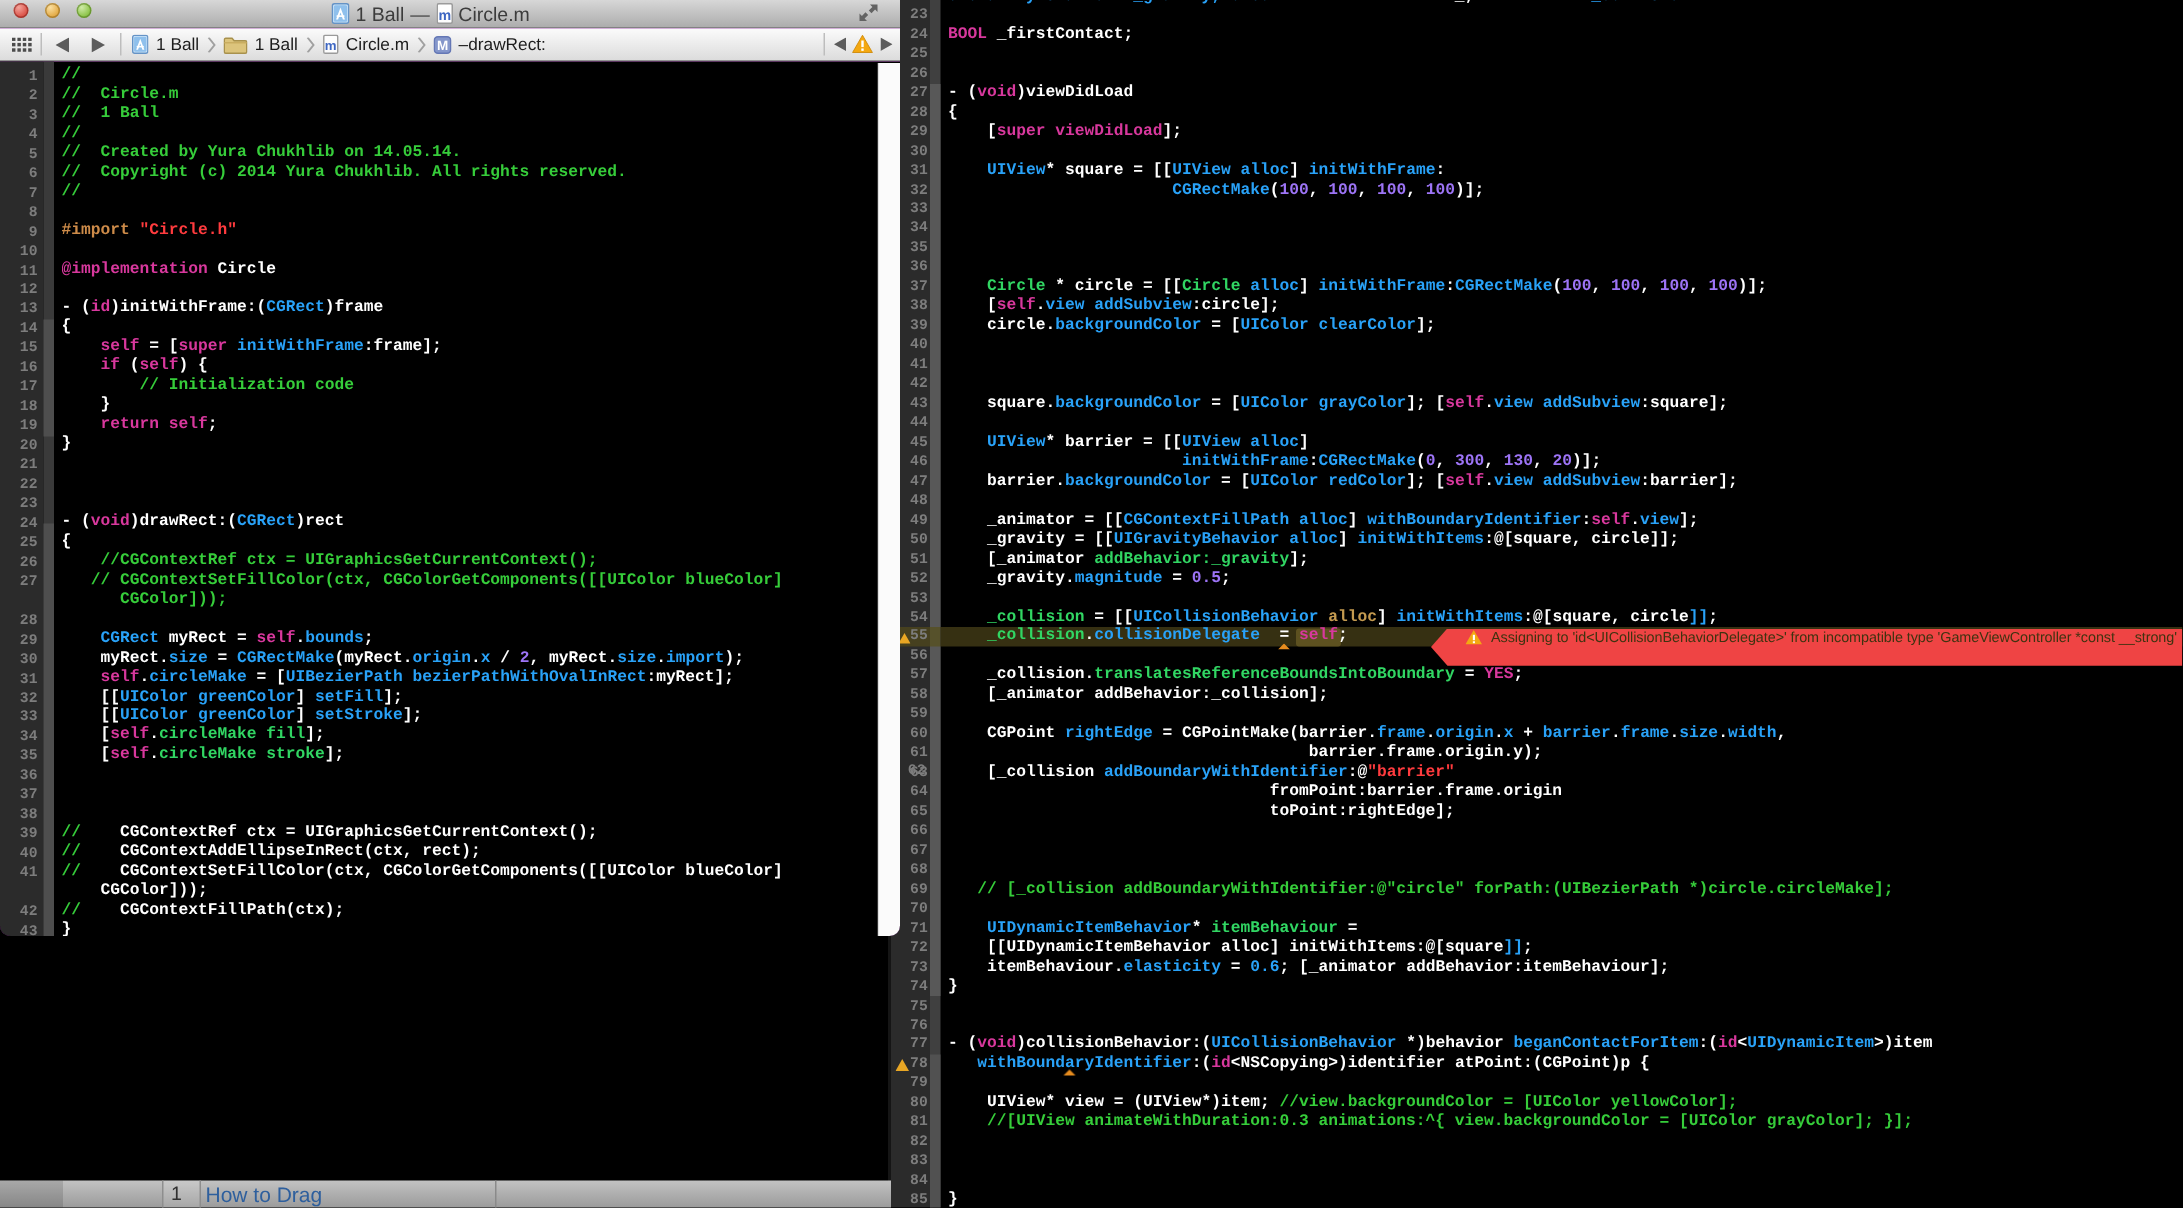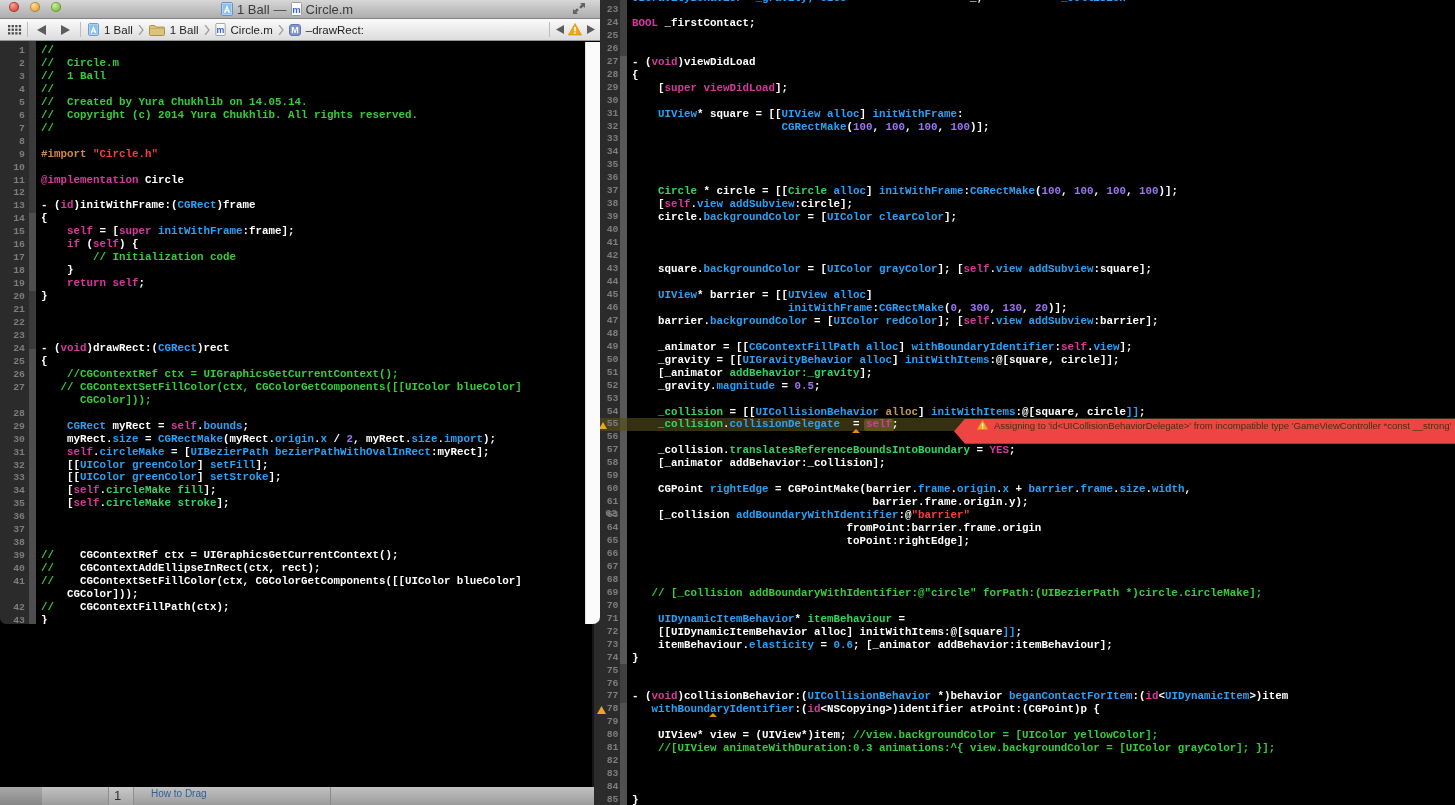--- a/index.html
+++ b/index.html
@@ -177,21 +177,21 @@
       </svg>
      <div class="abs" style="left:40px;top:1.3px;font-size:9.6px;color:#3f3310;white-space:nowrap;letter-spacing:-0.05px">Assigning to 'id&lt;UICollisionBehaviorDelegate&gt;' from incompatible type 'GameViewController *const __strong'</div>
   </div>
 </div>
 
 <div class="abs" style="left:0;top:787px;width:594px;height:18px;background:linear-gradient(#c2c2c2,#9b9b9b)">
   <div class="abs" style="left:0;top:0;width:42px;height:18px;background:rgba(0,0,0,0.13)"></div>
   <div class="abs" style="left:108px;top:0;width:24px;height:18px;background:rgba(255,255,255,0.12);border-left:1px solid #8e8e8e;border-right:1px solid #8e8e8e"></div>
   <div class="abs" style="left:330px;top:0;width:1px;height:18px;background:#8a8a8a"></div>
   <div class="abs" style="left:114px;top:1px;font-size:13px;color:#303030">1</div>
-  <div class="abs" style="left:151px;top:1px;font-size:10px;color:#2e5f9d">How to Drag</div>
+  <div class="abs" style="left:137px;top:1px;font-size:14px;color:#2e5f9d">How to Drag</div>
 </div>
 
 <div class="abs" style="left:0;top:0;width:600px;height:624px;border-radius:0 0 7px 7px;overflow:hidden;background:#d946ef">
 
   <div class="abs" style="left:0;top:0;width:600px;height:18px;background:linear-gradient(#d7d7d7,#adadad);border-bottom:1px solid #828282">
     <div class="abs" style="left:9px;top:1.5px;width:10px;height:10px;border-radius:50%;background:radial-gradient(circle at 35% 30%,#f3a59c,#dd584e 60%,#bd4036);box-shadow:inset 0 0 0 1px rgba(130,30,24,0.55)"></div>
     <div class="abs" style="left:30px;top:1.5px;width:10px;height:10px;border-radius:50%;background:radial-gradient(circle at 35% 30%,#fadfa1,#e5ae4c 60%,#c28a2e);box-shadow:inset 0 0 0 1px rgba(140,100,28,0.55)"></div>
     <div class="abs" style="left:51px;top:1.5px;width:10px;height:10px;border-radius:50%;background:radial-gradient(circle at 35% 30%,#cfeaa8,#90c64e 60%,#6da231);box-shadow:inset 0 0 0 1px rgba(80,120,30,0.55)"></div>
     <div class="abs" style="left:221px;top:0px;height:18px;display:flex;align-items:center;gap:4px;color:#3c3c3c;font-size:13px;">
       <svg width="12" height="14" viewBox="0 0 12 14">

